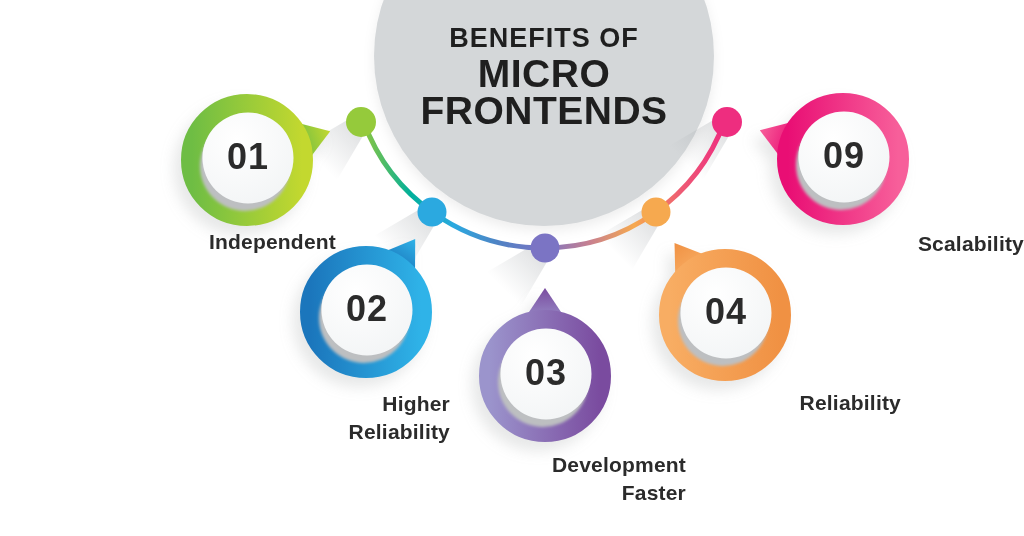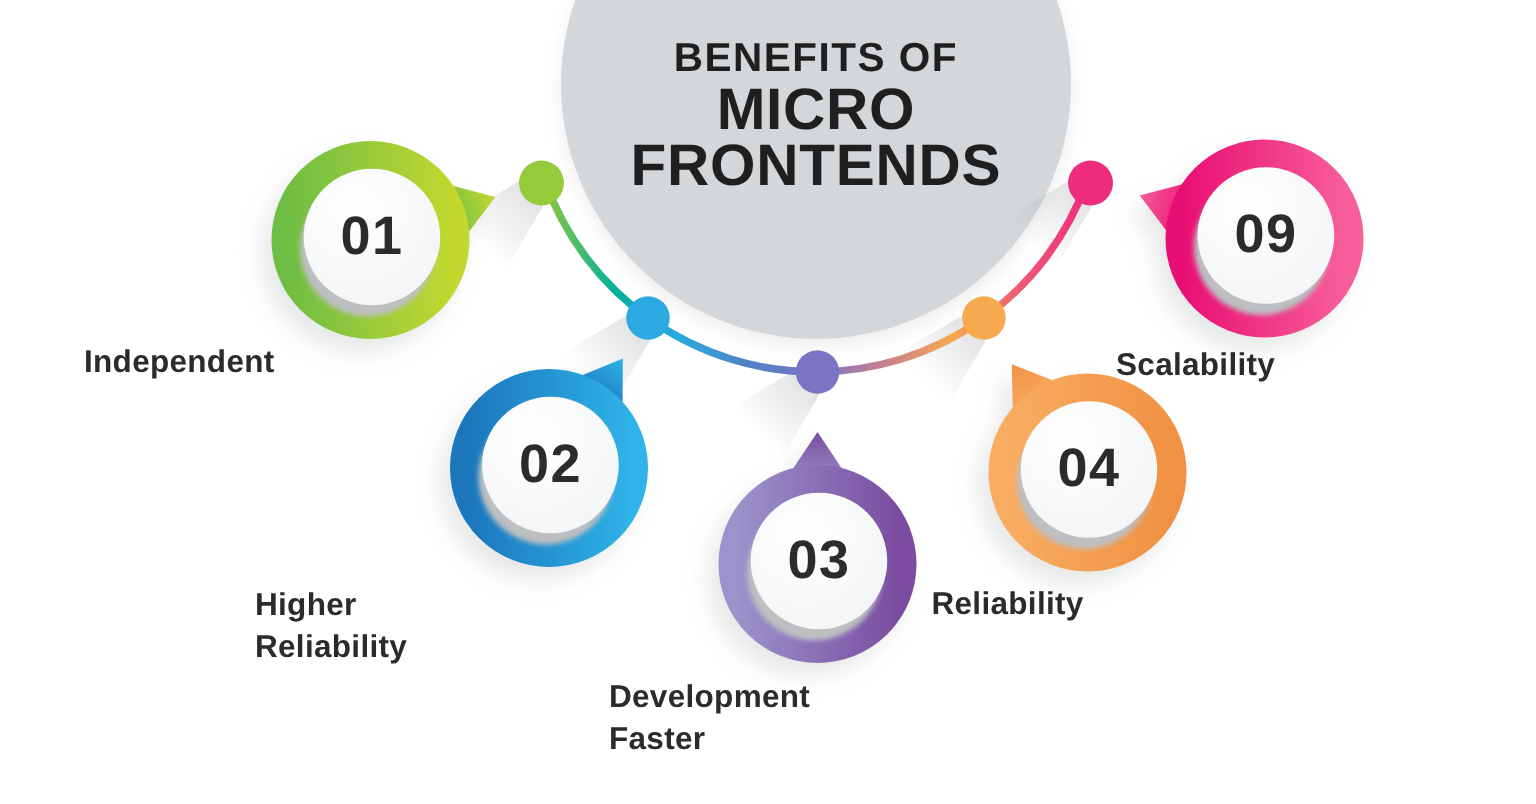--- a/index.html
+++ b/index.html
@@ -16,21 +16,21 @@
   .title-line2,.title-line3{font-size:39px;font-weight:800;letter-spacing:0.5px;line-height:37px;}
   .ring{position:absolute;width:190px;height:190px;z-index:3;}
   .ring svg{position:absolute;left:0;top:0;filter:drop-shadow(-7px 9px 7px rgba(120,125,130,0.18));}
   .ring .num{
     position:absolute;left:0;top:0;width:190px;height:190px;
     display:flex;align-items:center;justify-content:center;
     font-size:36px;font-weight:700;color:#2b2b2b;letter-spacing:1px;
     transform:translate(1px,-3px);
   }
   .label{
-    position:absolute;width:280px;z-index:4;text-align:left;
+    position:absolute;width:280px;z-index:4;text-align:right;
     font-size:21px;font-weight:700;color:#2b2b2b;line-height:28px;letter-spacing:0.2px;
   }
   .label span{display:block;}
 </style>
 </head>
 <body>
 
 <div id="canvas">
 
   <svg id="scene" width="1024" height="536" viewBox="0 0 1024 536">

